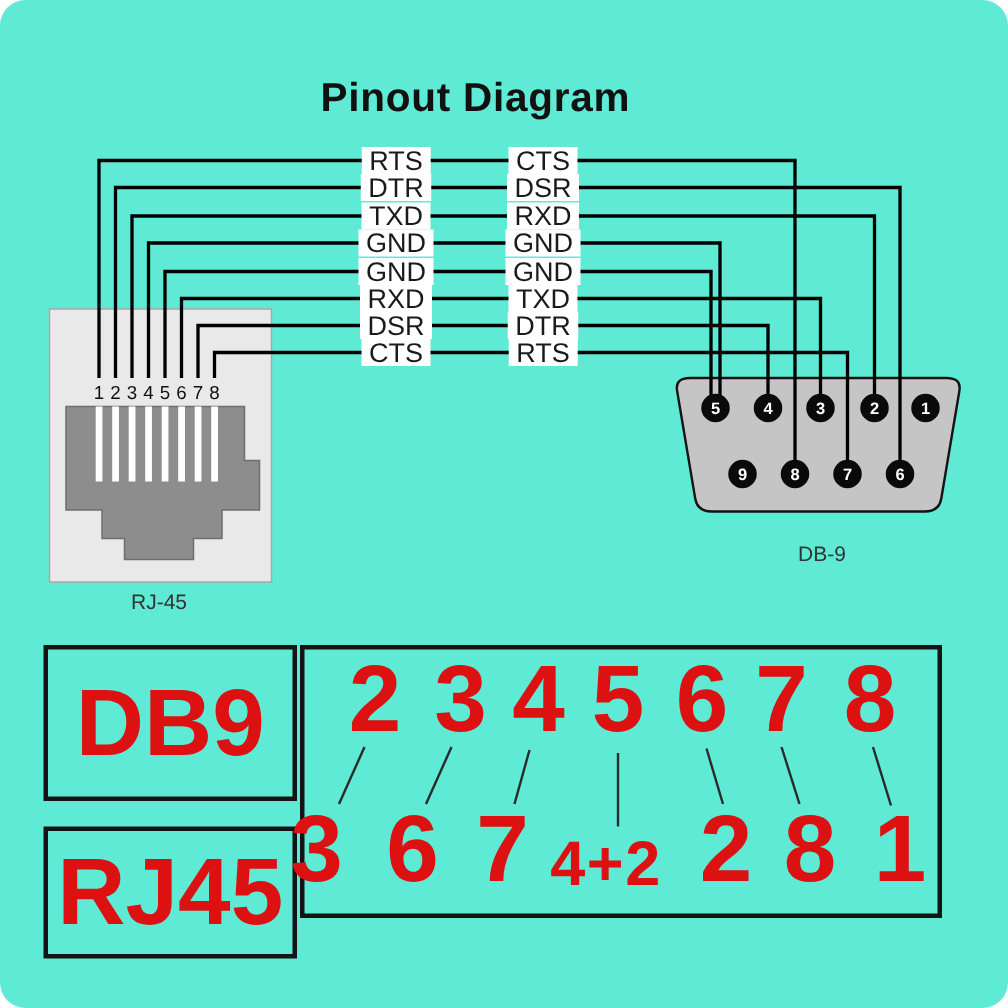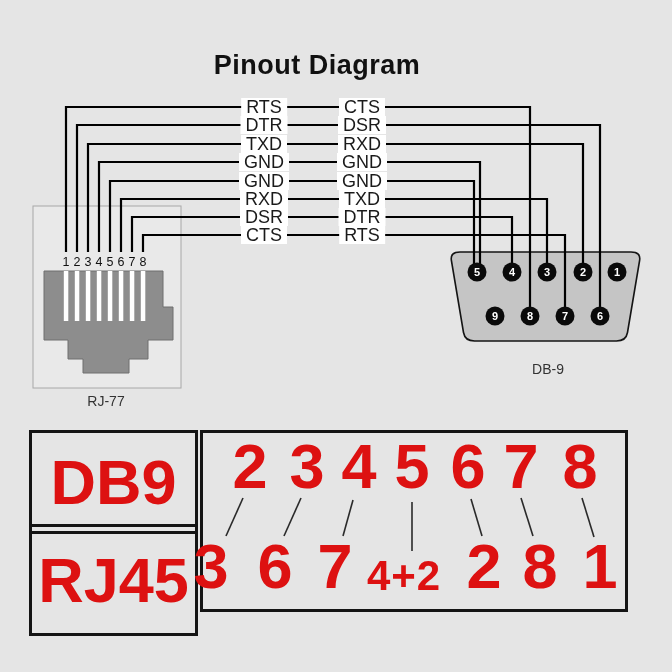--- a/index.html
+++ b/index.html
@@ -1,18 +1,19 @@
 <!DOCTYPE html>
 <html><head>
 <meta charset="utf-8">
 <style>
   html,body{margin:0;padding:0;background:#fff;}
   .canvas{
-    position:relative;width:672px;height:672px;background:#e5e5e5;overflow:hidden;
+    position:relative;width:672px;height:672px;background:#5eead4;overflow:hidden;
     font-family:"Liberation Sans","DejaVu Sans",sans-serif;
+    border-radius:17px;
   }
   .title{
     position:absolute;left:317px;top:50px;transform:translateX(-50%);
     font-size:27px;font-weight:bold;color:#111;white-space:nowrap;letter-spacing:.5px;
   }
   svg.layer{position:absolute;left:0;top:0;pointer-events:none;}
   .sig{
     position:absolute;transform:translateX(-50%);
     height:18px;line-height:18px;font-size:18px;color:#1a1a1a;
     background:#fff;padding:0 5px;white-space:nowrap;z-index:3;
@@ -129,27 +130,27 @@
 
   <span class="sig r" style="top:98px">CTS</span>
   <span class="sig r" style="top:116px">DSR</span>
   <span class="sig r" style="top:135px">RXD</span>
   <span class="sig r" style="top:153px">GND</span>
   <span class="sig r" style="top:172px">GND</span>
   <span class="sig r" style="top:190px">TXD</span>
   <span class="sig r" style="top:208px">DTR</span>
   <span class="sig r" style="top:226px">RTS</span>
 
-  <div class="conn-label" style="left:106px;top:393px">RJ-77</div>
+  <div class="conn-label" style="left:106px;top:393px">RJ-45</div>
   <div class="conn-label" style="left:548px;top:361px">DB-9</div>
 
   <div class="tbox" style="left:29px;top:430px;width:169px;height:104px">
     <span class="red-big">DB9</span>
   </div>
-  <div class="tbox" style="left:29px;top:524px;width:169px;height:112px">
+  <div class="tbox" style="left:29px;top:551px;width:169px;height:88px">
     <span class="red-big">RJ45</span>
   </div>
   <div class="tbox" style="left:200px;top:430px;width:428px;height:182px"></div>
 
   <span class="mapnum" style="left:250px;top:435px">2</span>
   <span class="mapnum" style="left:307px;top:435px">3</span>
   <span class="mapnum" style="left:359px;top:435px">4</span>
   <span class="mapnum" style="left:412px;top:435px">5</span>
   <span class="mapnum" style="left:468px;top:435px">6</span>
   <span class="mapnum" style="left:521px;top:435px">7</span>

